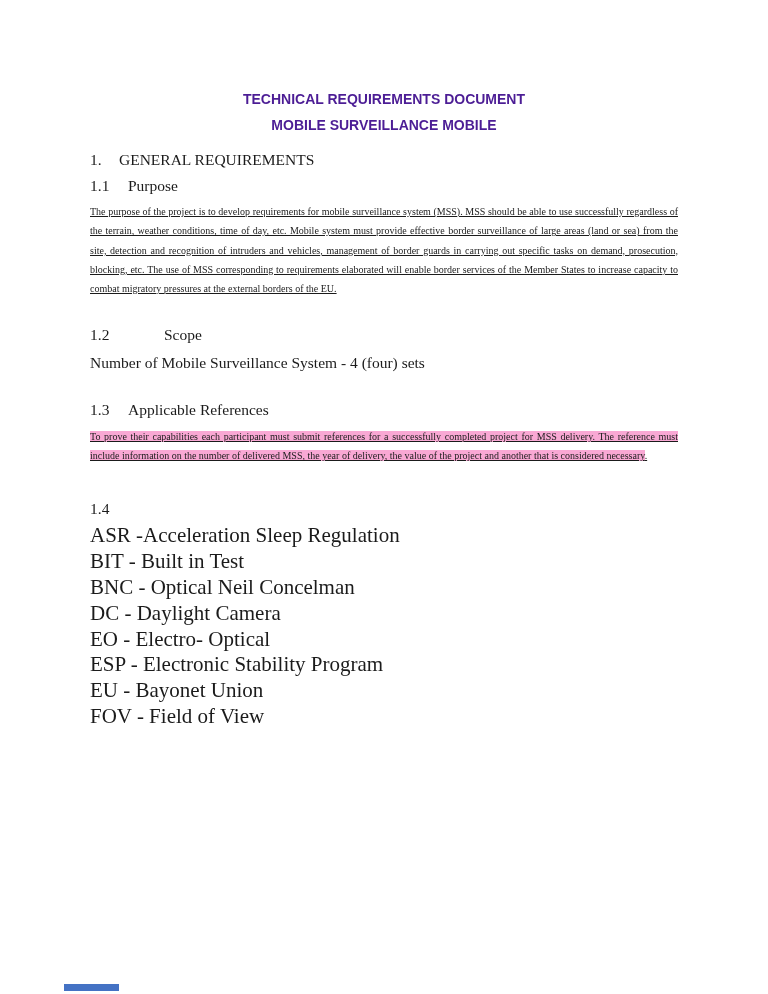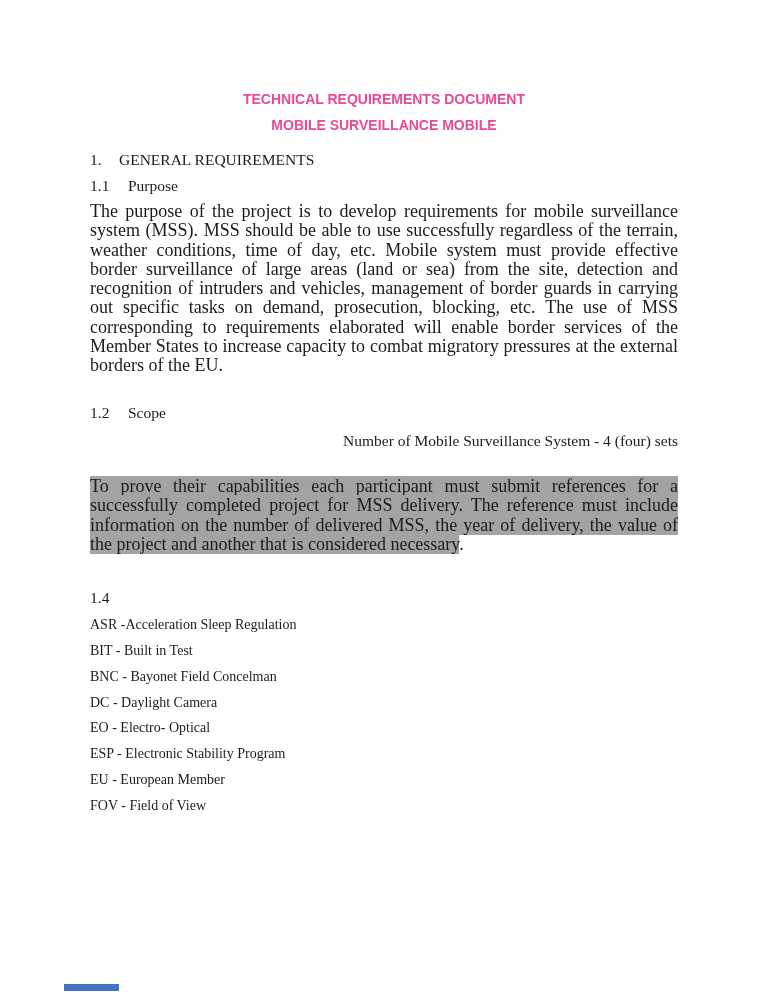--- a/index.html
+++ b/index.html
@@ -17,52 +17,52 @@
     top: 0; left: 0; right: 0;
     padding: 91px 90px 0 90px;
   }
   .title {
     font-family: "Liberation Sans", sans-serif;
     font-weight: bold;
     font-size: 14px;
     line-height: 16px;
     text-align: center;
     margin: 0 0 10px 0;
-    color: #ec4899;
+    color: #4c1d95;
   }
   .title.second { margin: 0 0 17px 0; }
   .sec-head {
     display: flex;
     font-size: 15.5px;
     line-height: 19px;
     margin: 0 0 7px 0;
   }
   .sec-head .num { flex: 0 0 29px; }
   .sec-head.sub .num { flex: 0 0 38px; }
   .para {
-    font-size: 18px;
+    font-size: 10px;
     line-height: 19.3px;
     text-align: justify;
     margin: 0;
+    text-decoration: underline;
   }
   .mb27 { margin-bottom: 27px; }
-  .mb9  { margin-bottom: 9px; }
+  .mb9  { margin-bottom: 9px; gap: 36px; }
   .mb8  { margin-bottom: 8px; }
   .mb34 { margin-bottom: 34px; }
   .plain {
     font-size: 15.5px;
     line-height: 19.3px;
     margin: 0 0 27px 0;
-    text-align: right;
   }
   .hl {
-    background: #a3a3a3;
+    background: #f9a8d4;
   }
   .acro {
-    font-size: 14px;
+    font-size: 21px;
     line-height: 19.3px;
     margin: 0 0 6.5px 0;
   }
   .footer-bar {
     position: absolute;
     left: 64px;
     top: 984px;
     width: 55px;
     height: 7px;
     background: #4472c4;
@@ -90,32 +90,36 @@
     <p class="para mb27">The purpose of the project is to develop requirements for mobile surveillance system (MSS). MSS should be able to use successfully regardless of the terrain, weather conditions, time of day, etc. Mobile system must provide effective border surveillance of large areas (land or sea) from the site, detection and recognition of intruders and vehicles, management of border guards in carrying out specific tasks on demand, prosecution, blocking, etc. The use of MSS corresponding to requirements elaborated will enable border services of the Member States to increase capacity to combat migratory pressures at the external borders of the EU.</p>
 
     <div class="sec-head sub mb9">
       <span class="num">1.2</span>
       <span>Scope</span>
     </div>
 
 
     <p class="plain">Number of Mobile Surveillance System - 4 (four) sets</p>
 
+    <div class="sec-head sub mb8">
+      <span class="num">1.3</span>
+      <span>Applicable References</span>
+    </div>
 
     <p class="para mb34"><span class="hl">To prove their capabilities each participant must submit references for a successfully completed project for MSS delivery. The reference must include information on the number of delivered MSS, the year of delivery, the value of the project and another that is considered necessary</span><span>.</span></p>
 
     <div class="sec-head sub mb8">
       <span class="num">1.4</span>
     </div>
 
     <p class="acro">ASR -Acceleration Sleep Regulation</p>
     <p class="acro">BIT - Built in Test</p>
-    <p class="acro">BNC - Bayonet Field Concelman</p>
+    <p class="acro">BNC - Optical Neil Concelman</p>
     <p class="acro">DC - Daylight Camera</p>
     <p class="acro">EO - Electro- Optical</p>
     <p class="acro">ESP - Electronic Stability Program</p>
-    <p class="acro">EU - European Member</p>
+    <p class="acro">EU - Bayonet Union</p>
     <p class="acro">FOV - Field of View</p>
 
   </div>
 
   <div class="footer-bar"></div>
 </div>
 
 </body></html>

